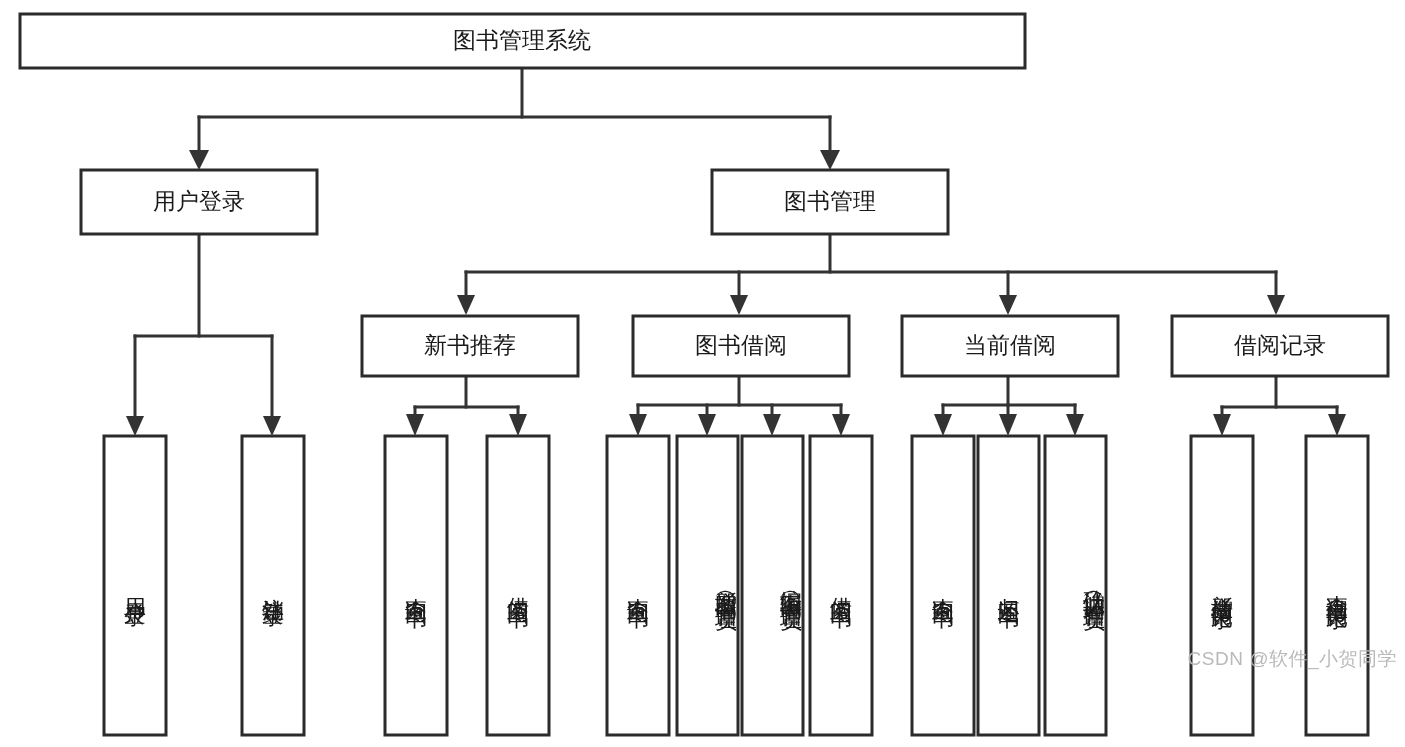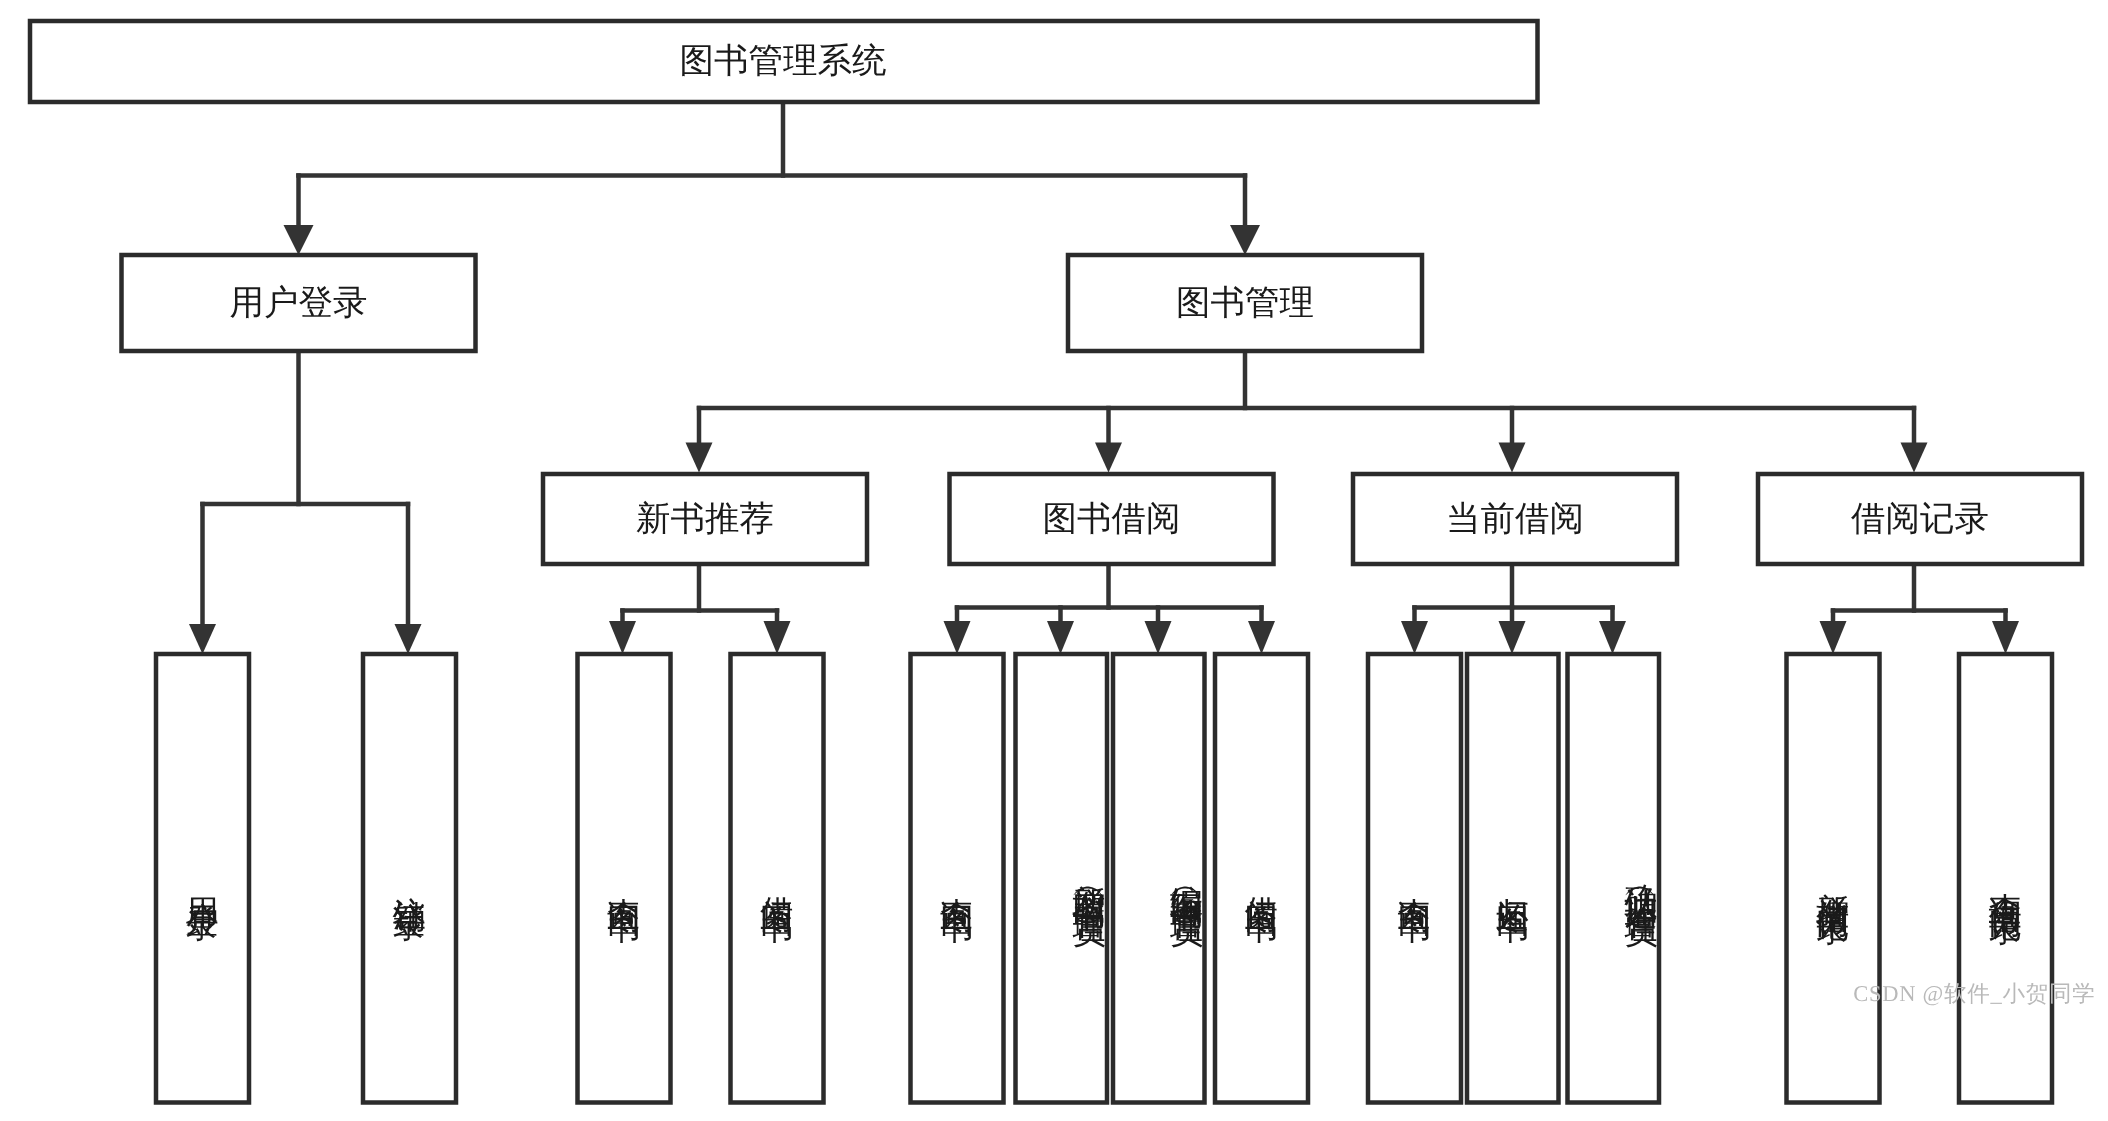--- a/index.html
+++ b/index.html
@@ -64,22 +64,22 @@
     line-height: 1.08;
     letter-spacing: 3px;
     color: #1a1a1a;
     white-space: nowrap;
     pointer-events: none;
   }
   .watermark {
     position: absolute;
     right: 8px;
     bottom: 6px;
-    font-family: Liberation Serif, serif;
-    font-size: 15px;
+    font-family: Liberation Sans, sans-serif;
+    font-size: 19px;
     color: #b9b9b9;
     letter-spacing: 0.5px;
     user-select: none;
   }
 </style>
 </head>
 <body>
 
 <div id="diagram-root">
 

